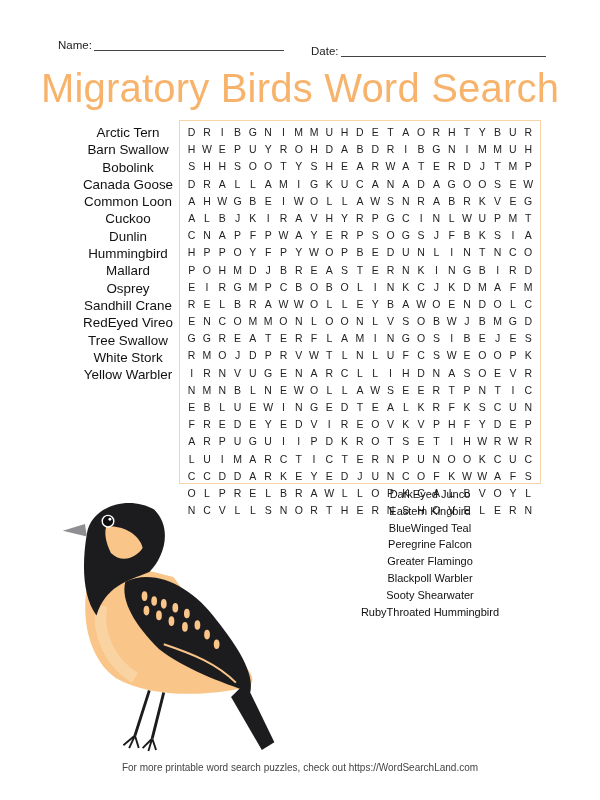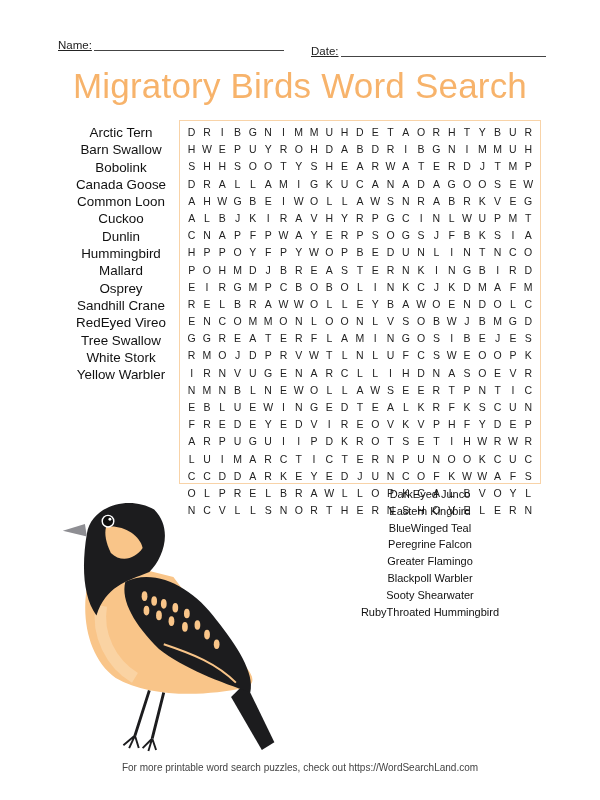--- a/index.html
+++ b/index.html
@@ -1,26 +1,26 @@
 <!DOCTYPE html>
 <html><head>
   <meta charset="utf-8">
   <style>
     html, body { margin: 0; padding: 0; background: #ffffff; }
     body { width: 600px; height: 800px; position: relative; overflow: hidden; font-family: "Liberation Sans", sans-serif; color: #222; }
     .header-row { position: absolute; top: 38px; left: 58px; width: 490px; height: 20px; font-size: 11.5px; color: #222; }
     .field { position: absolute; top: 0; display: flex; align-items: flex-end; }
-    .field .lbl { margin-right: 2px; text-decoration: underline; }
+    .field .lbl { margin-right: 2px; }
     .field .line { border-bottom: 1px solid #444; height: 12px; }
     .name-field { left: 0; }
     .name-field .line { width: 190px; }
     .date-field { left: 253px; margin-top: 6px; }
     .date-field .line { width: 205px; }
-    .title { position: absolute; top: 66px; left: 0; width: 600px; text-align: center; font-size: 35px; color: #f7b36b; letter-spacing: 0.2px; }
-    .left-words { position: absolute; top: 124px; left: 57px; width: 128px; text-align: center; font-size: 13.4px; line-height: 17.3px; color: #111; }
+    .title { position: absolute; top: 66px; left: 0; width: 600px; text-align: center; font-size: 40px; color: #f7b36b; letter-spacing: 0.2px; }
+    .left-words { position: absolute; top: 124px; left: 64px; width: 128px; text-align: center; font-size: 13.4px; line-height: 17.3px; color: #111; }
     .grid { position: absolute; top: 120px; left: 179px; width: 362px; height: 364px; border: 1.5px solid #f8d3a8; box-sizing: border-box; padding: 3px 4px; }
     .grid-row { display: flex; height: 17.2px; }
     .cell { width: 15.6px; text-align: center; font-size: 10.5px; line-height: 17.2px; color: #222; }
     .right-words { position: absolute; top: 486px; left: 330px; width: 200px; text-align: center; font-size: 11px; line-height: 16.8px; color: #111; }
     .word { display: block; white-space: nowrap; }
     .bird { position: absolute; top: 490px; left: 58px; width: 250px; height: 270px; }
     .footer { position: absolute; top: 762px; left: 0; width: 600px; text-align: center; font-size: 10px; color: #444; }
   </style>
 </head>
 <body>

